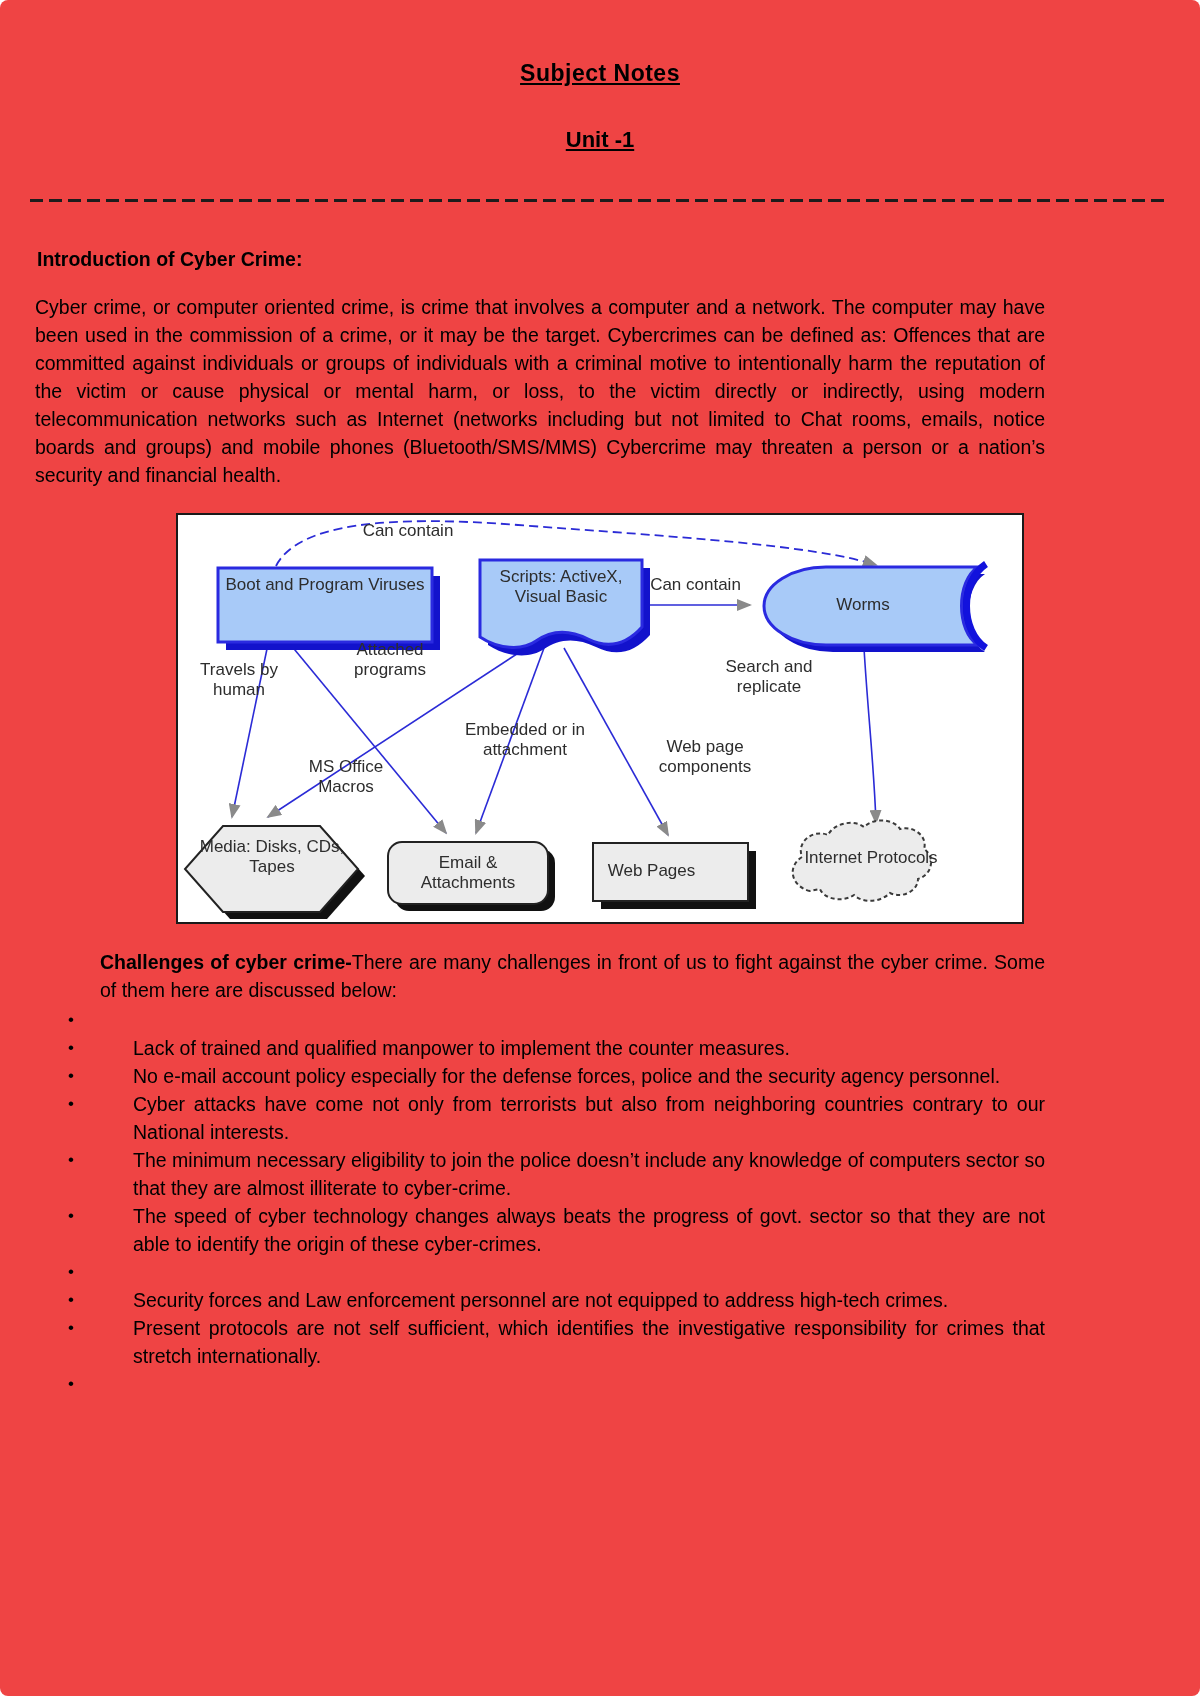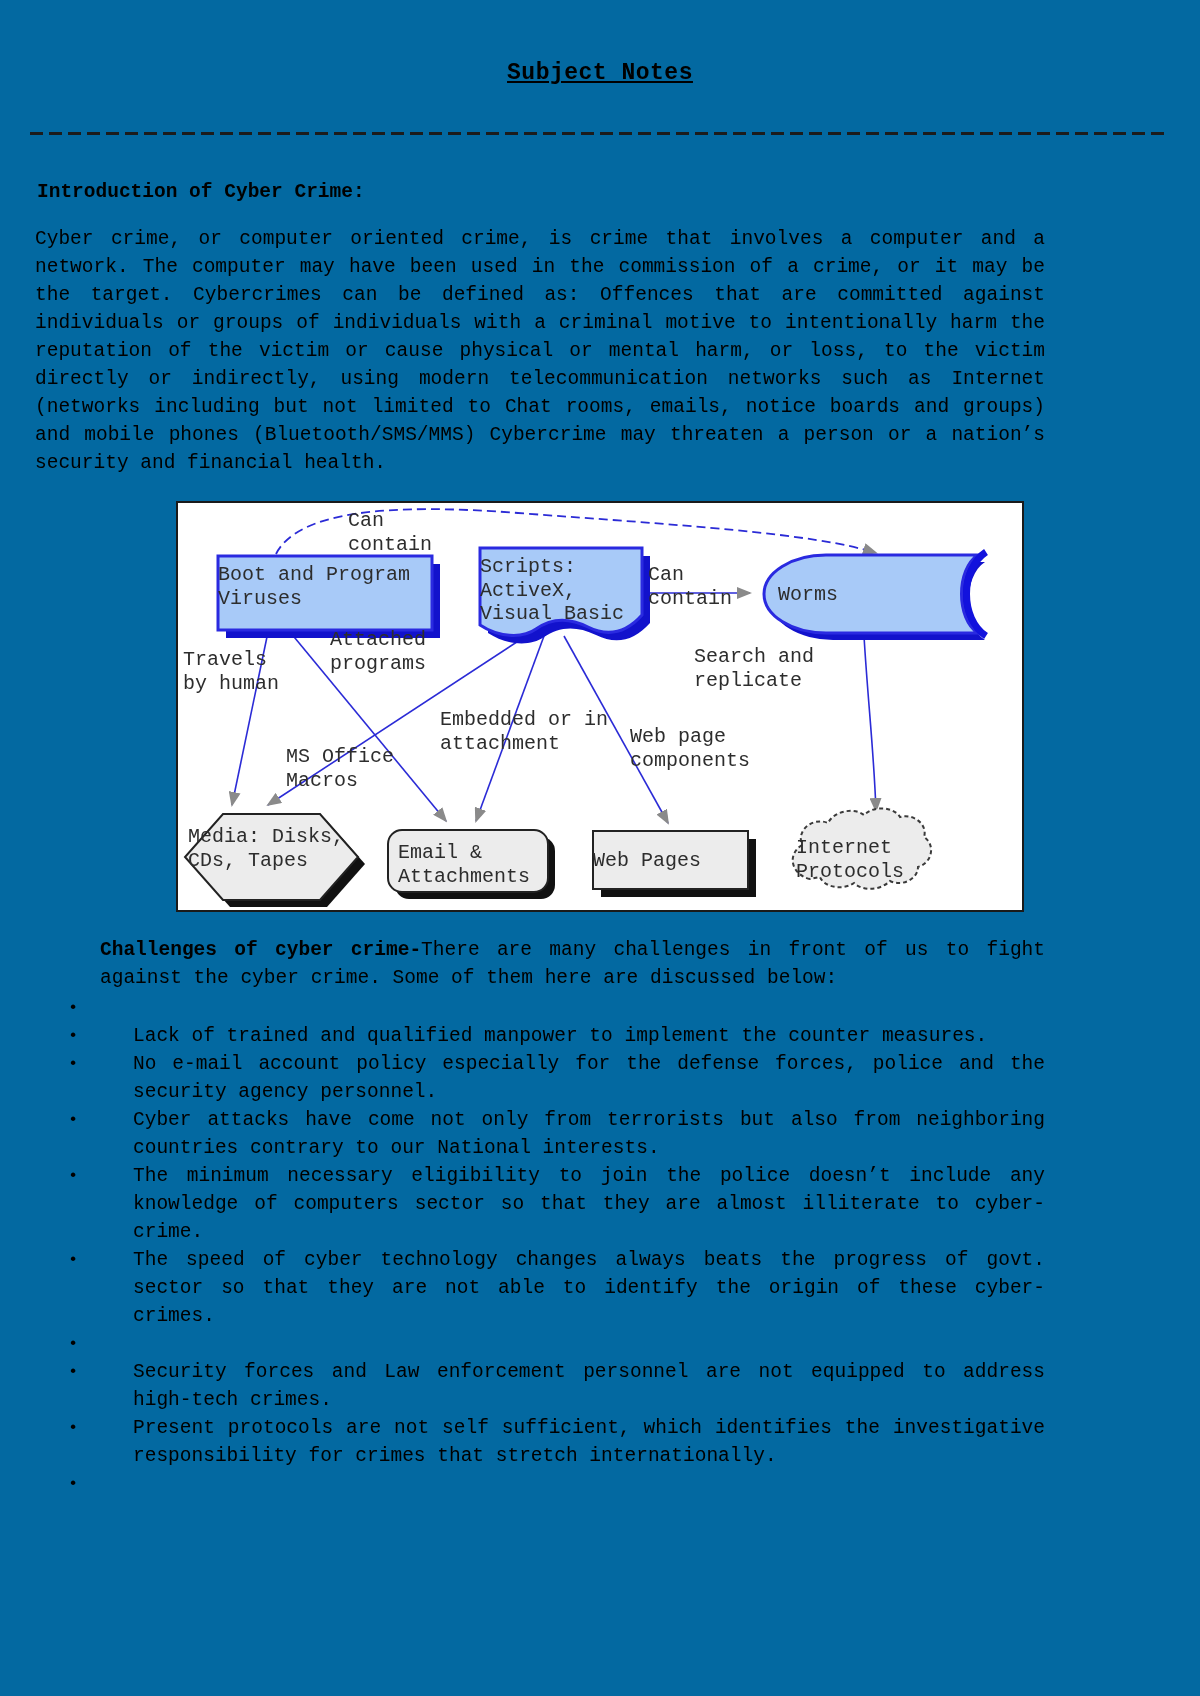--- a/index.html
+++ b/index.html
@@ -1,46 +1,48 @@
 <!DOCTYPE html>
 <html><head>
 <meta charset="utf-8">
 <style>
   html,body { margin:0; padding:0; background:#ffffff; }
   .page {
     position:relative; width:1200px; height:1696px; overflow:hidden;
-    background:#0369a1; color:#000;
-    font-family:Liberation Mono, monospace;
+    background:#ef4444; color:#000;
+    font-family:Liberation Sans, sans-serif;
+    border-radius:8px;
   }
   .doc-title { padding-top:60px; text-align:center; font-size:23px; font-weight:bold; text-decoration:underline; letter-spacing:0.5px; }
   .doc-unit  { margin-top:40px; text-align:center; font-size:22px; font-weight:bold; text-decoration:underline; }
   .divider   { margin:46px 0 0 30px; width:1138px; height:3px;
                background:repeating-linear-gradient(90deg,#1c1c1c 0 13px, transparent 13px 19px); }
   .intro-heading { margin:46px 155px 0 37px; font-size:19.5px; font-weight:bold; }
   .intro-para    { margin:22px 155px 0 35px; font-size:19.5px; line-height:28px; text-align:justify; }
 
   .figure { position:relative; width:844px; height:407px; margin:24px auto 0;
             border:2px solid #1a1a1a; background:#fff; }
   .figure svg { position:absolute; left:0; top:0; }
-  .fl { position:absolute; text-align:left; font-size:20px; line-height:1.18; color:#2d2d2d; }
+  .fl { position:absolute; text-align:center; font-size:17px; line-height:1.18; color:#2d2d2d; }
   .caption { margin-top:6px; text-align:center; font-size:19px; }
 
   .challenges { margin:24px 155px 0 100px; font-size:19.5px; line-height:28px; text-align:justify; }
   .challenges .lead-b { font-weight:bold; }
   .bullets { margin:2px 155px 0 0; padding:0; list-style:none; font-size:19.5px; line-height:28px; }
   .bullets li { display:flex; padding-left:68px; }
   .b-marker { flex:none; width:65px; font-size:17px; }
   .b-text { flex:1; text-align:justify; }
 </style>
 </head>
 <body>
 
 <div class="page">
 
   <div class="doc-title">Subject Notes</div>
+  <div class="doc-unit">Unit -1</div>
 
   <div class="divider"></div>
 
   <div class="intro-heading">Introduction of Cyber Crime:</div>
   <div class="intro-para">Cyber crime, or computer oriented crime, is crime that involves a computer and a network. The computer may have been used in the commission of a crime, or it may be the target. Cybercrimes can be defined as: Offences that are committed against individuals or groups of individuals with a criminal motive to intentionally harm the reputation of the victim or cause physical or mental harm, or loss, to the victim directly or indirectly, using modern telecommunication networks such as Internet (networks including but not limited to Chat rooms, emails, notice boards and groups) and mobile phones (Bluetooth/SMS/MMS) Cybercrime may threaten a person or a nation’s security and financial health.</div>
 
   <div class="figure">
     <svg width="844" height="407" viewBox="0 0 844 407">
       <defs>
         <marker id="ah" markerUnits="userSpaceOnUse" markerWidth="15" markerHeight="12" refX="13" refY="6" orient="auto">
@@ -77,21 +79,21 @@
       <rect x="415" y="328" width="155" height="58" fill="#ececec" stroke="#222" stroke-width="2"></rect>
 
       <path d="M 632,376 c -18,-4 -24,-24 -8,-34 c -6,-16 12,-28 26,-22 c 6,-12 26,-16 36,-8 c 10,-10 30,-8 36,2 c 14,-4 28,8 24,20 c 12,8 8,26 -6,30 c 0,12 -16,20 -28,14 c -10,10 -28,10 -36,2 c -12,8 -30,4 -34,-6 z" fill="#ececec" stroke="#3a3a3a" stroke-width="2" stroke-dasharray="4,3"></path>
     </svg>
 
     <div class="fl" style="left:40px; top:60px; width:214px;">Boot and Program Viruses</div>
     <div class="fl" style="left:302px; top:52px; width:162px;">Scripts: ActiveX, Visual Basic</div>
     <div class="fl" style="left:600px; top:80px; width:170px;">Worms</div>
     <div class="fl" style="left:10px; top:322px; width:168px;">Media: Disks, CDs, Tapes</div>
     <div class="fl" style="left:220px; top:338px; width:140px;">Email &amp; Attachments</div>
-    <div class="fl" style="left:415px; top:346px; width:161px;">Web Pages</div>
+    <div class="fl" style="left:393px; top:346px; width:161px;">Web Pages</div>
     <div class="fl" style="left:618px; top:333px; width:150px;">Internet Protocols</div>
 
     <div class="fl" style="left:170px; top:6px; width:120px;">Can contain</div>
     <div class="fl" style="left:470px; top:60px; width:95px;">Can contain</div>
     <div class="fl" style="left:5px; top:145px; width:112px;">Travels by human</div>
     <div class="fl" style="left:152px; top:125px; width:120px;">Attached programs</div>
     <div class="fl" style="left:516px; top:142px; width:150px;">Search and replicate</div>
     <div class="fl" style="left:262px; top:205px; width:170px;">Embedded or in attachment</div>
     <div class="fl" style="left:452px; top:222px; width:150px;">Web page components</div>
     <div class="fl" style="left:108px; top:242px; width:120px;">MS Office Macros</div>

